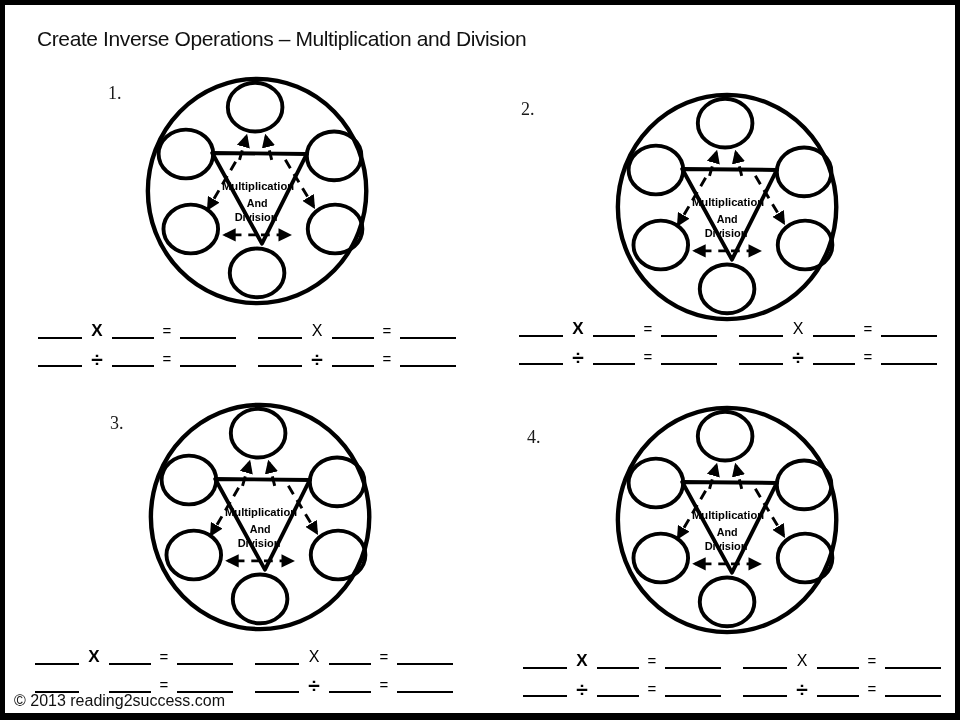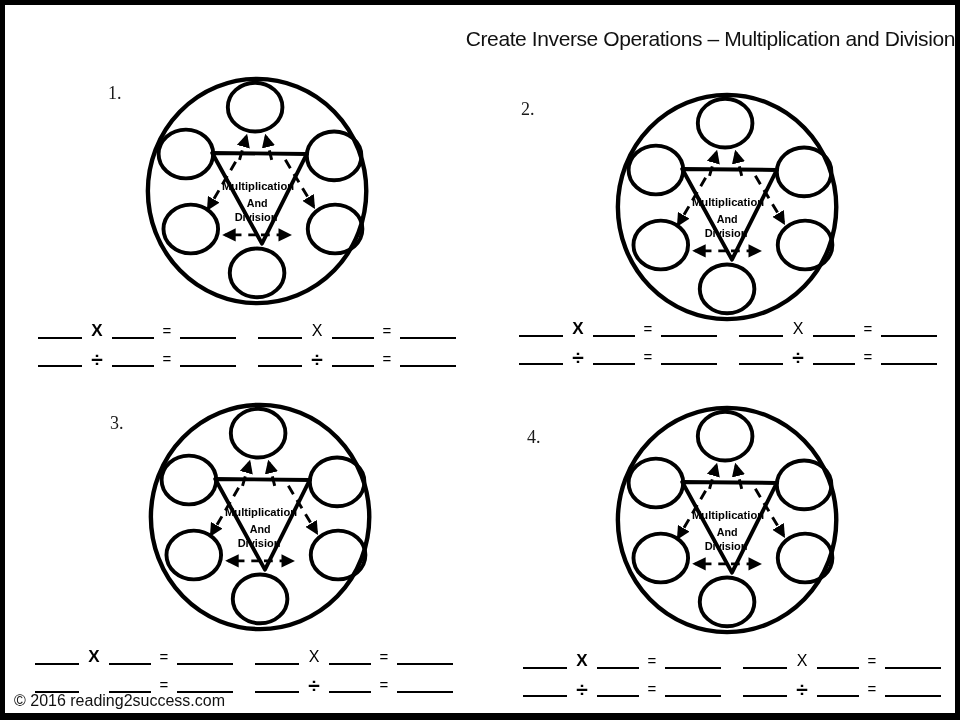--- a/index.html
+++ b/index.html
@@ -10,21 +10,21 @@
     background:#ffffff;
     border:5px solid #000;
     border-bottom-width:7px;
     font-family:"Liberation Sans",sans-serif;
     color:#000;
     overflow:hidden;
     margin:0 auto;
   }
   .title{
     position:absolute;top:22px;left:0;right:0;
-    text-align:right;
+    text-align:left;
     font-size:21px;
     letter-spacing:-0.4px;
     color:#111;
     white-space:nowrap;
     padding-left:32px;
   }
   .dnum{
     position:absolute;
     font-family:"Liberation Serif",serif;
     font-size:18px;
@@ -258,14 +258,14 @@
         <span class="eqcell second">
           <span class="blank b1"></span>
           <span class="op bold divi">÷</span>
           <span class="blank b2"></span>
           <span class="eqs">=</span>
           <span class="blank b3"></span>
         </span>
       </div>
     </div>
 
-  <div class="footer">© 2016 reading2success.com</div>
+  <div class="footer">© 2013 reading2success.com</div>
 </div>
 
 </body></html>

